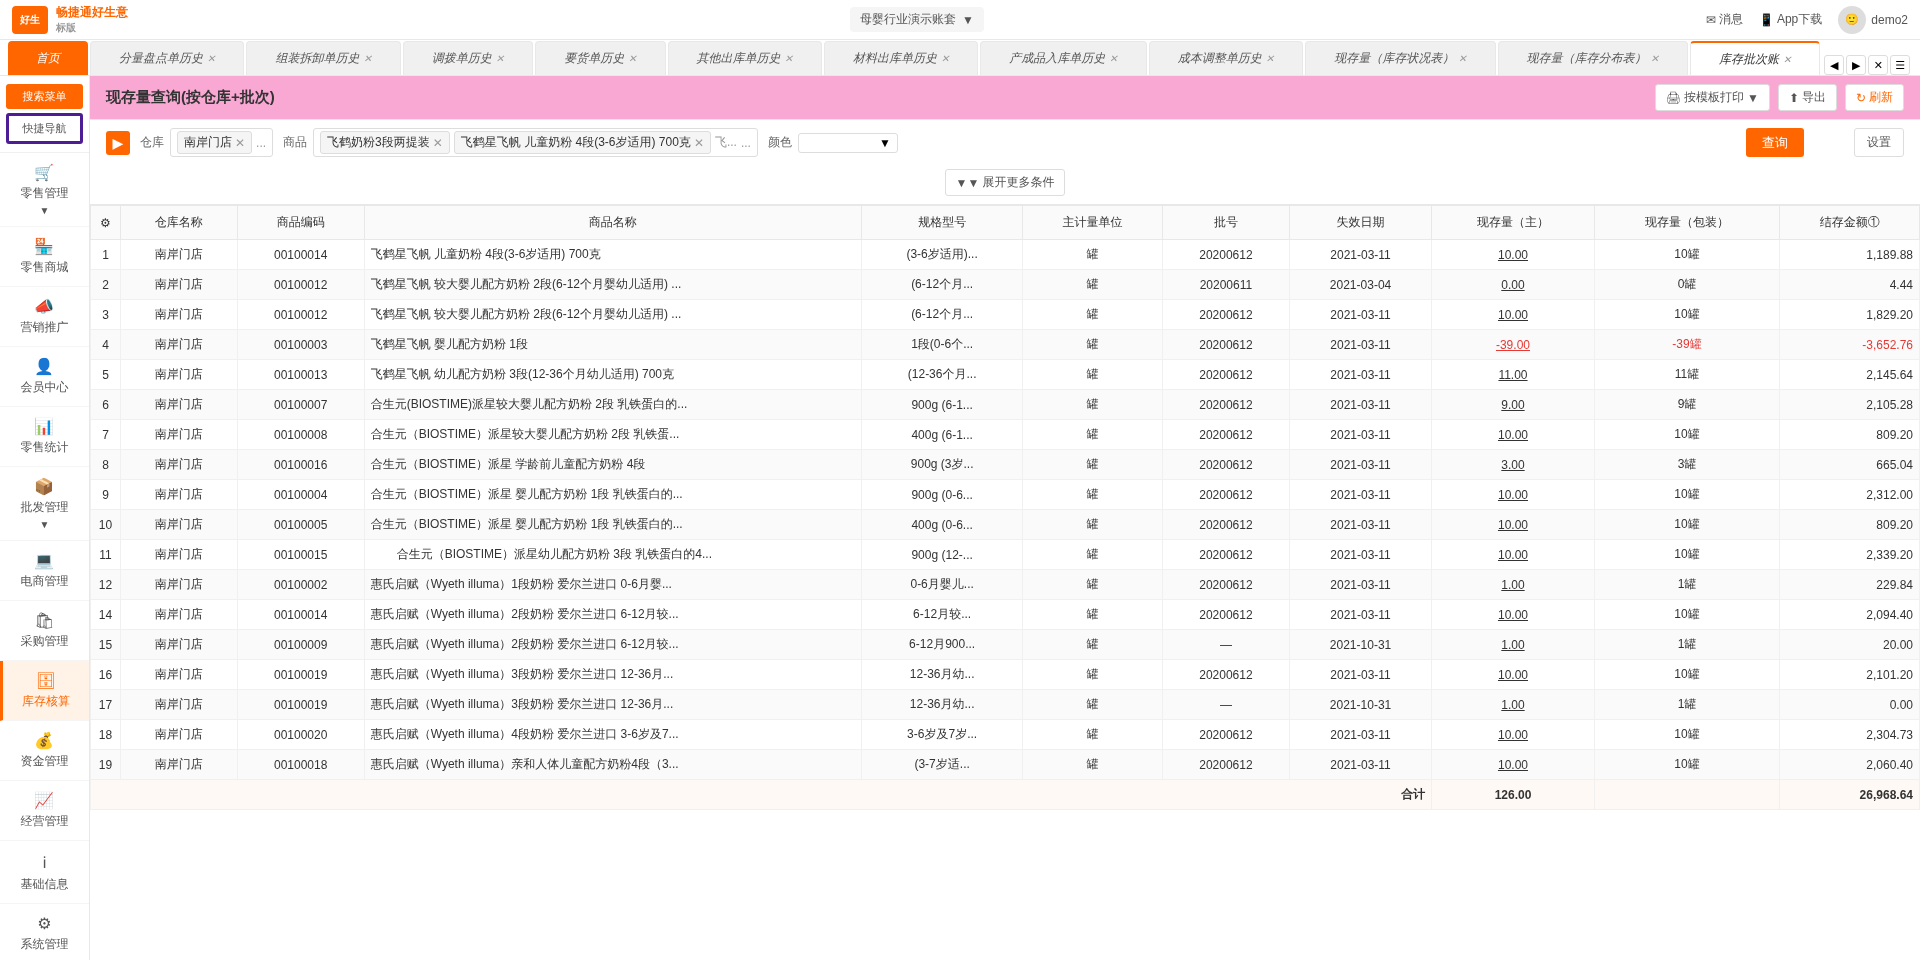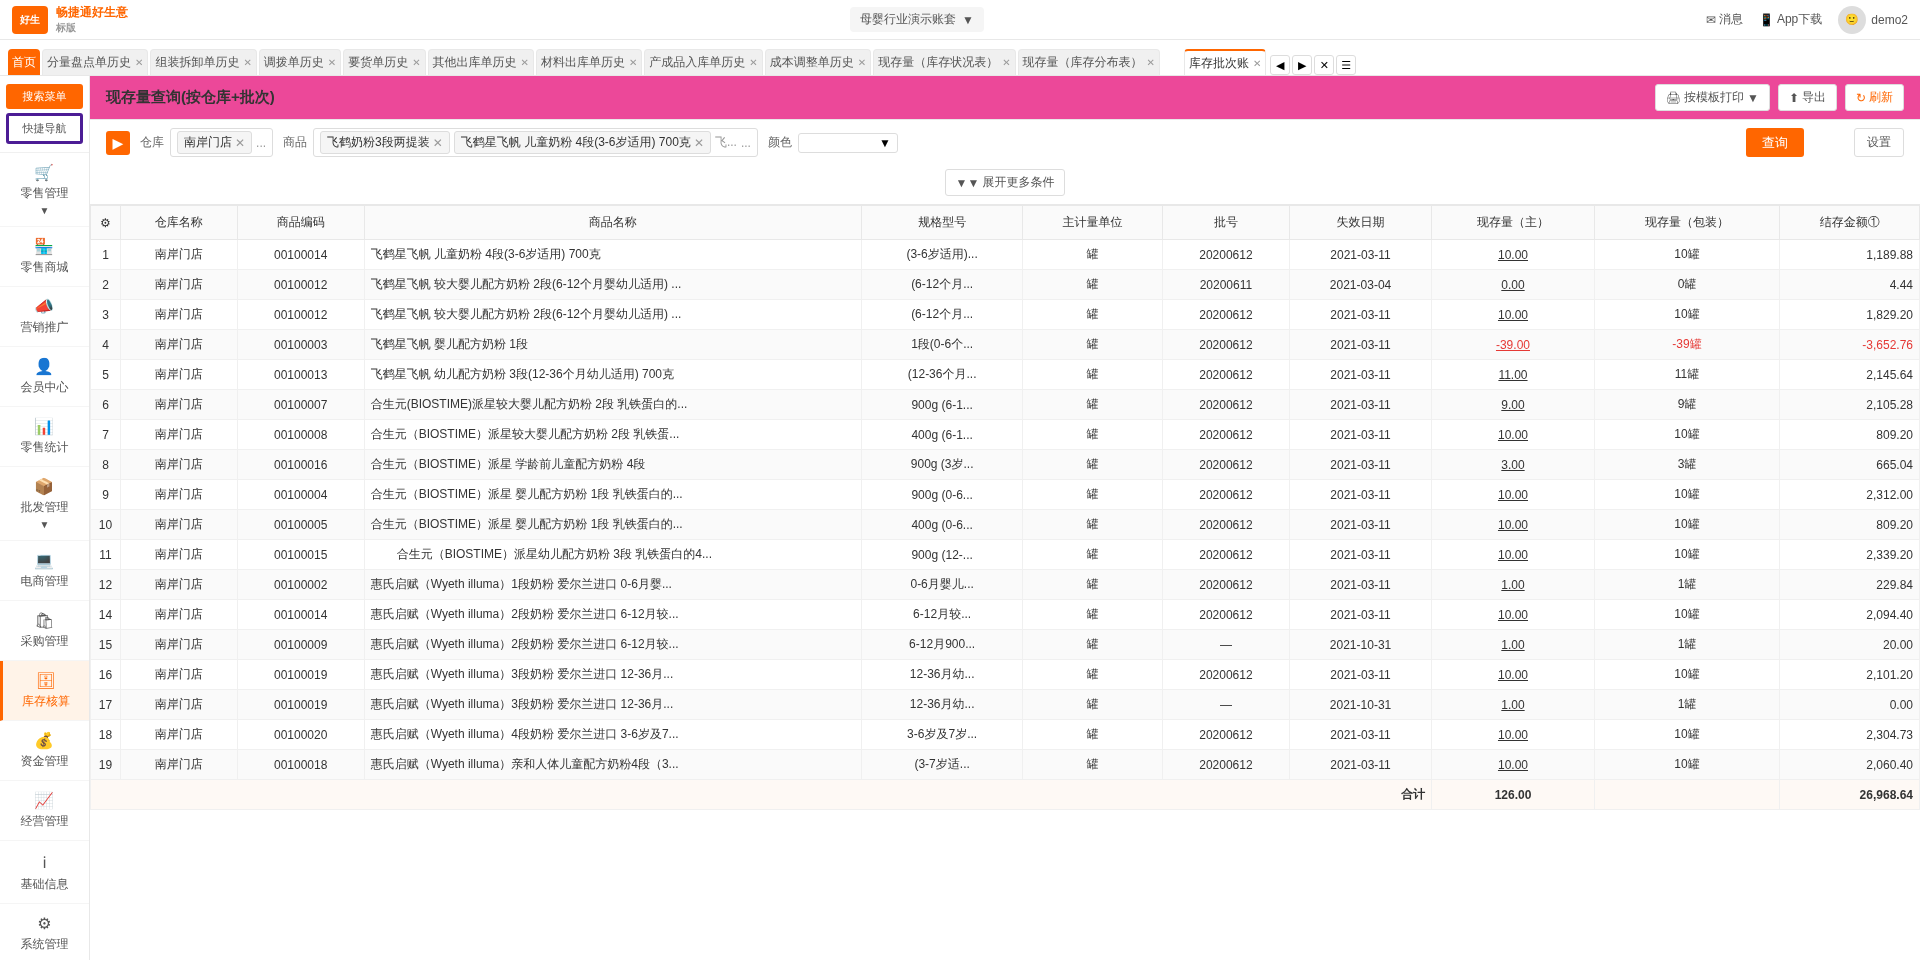--- a/index.html
+++ b/index.html
@@ -64,37 +64,37 @@
       height: 36px;
       display: flex;
       align-items: flex-end;
       padding: 0 8px;
       border-bottom: 1px solid #e8e8e8;
       flex-shrink: 0;
       overflow-x: auto;
     }
     .tab-item {
       display: flex; align-items: center; gap: 4px;
-      padding: 0 4px;
-      height: 26px;
+      padding: 0 28px;
+      height: 34px;
       border: 1px solid #e8e8e8;
       border-bottom: none;
       margin-right: 2px;
       border-radius: 4px 4px 0 0;
       cursor: pointer;
       background: #f0f0f0;
       color: #555;
       white-space: nowrap;
       font-size: 11px;
+      font-style: italic;
     }
     .tab-item.active {
       background: #fff;
       color: #333;
       border-top: 2px solid #f60;
-      margin-left: 22px;
     }
     .tab-home {
       background: #f60;
       color: white;
       border: none;
     }
     .tab-close {
       color: #999; font-size: 10px; cursor: pointer;
     }
     .tab-nav-btn {
@@ -157,21 +157,21 @@
     .content-area {
       flex: 1;
       display: flex;
       flex-direction: column;
       overflow: hidden;
       background: #f5f5f5;
     }
 
     
     .page-header {
-      background: #ec4899;
+      background: #f9a8d4;
       padding: 8px 16px;
       display: flex;
       align-items: center;
       justify-content: space-between;
       border-bottom: 1px solid #e8e8e8;
     }
     .page-title { font-size: 15px; font-weight: bold; color: #333; }
     .page-actions { display: flex; align-items: center; gap: 8px; }
     .btn-template {
       display: flex; align-items: center; gap: 3px;

